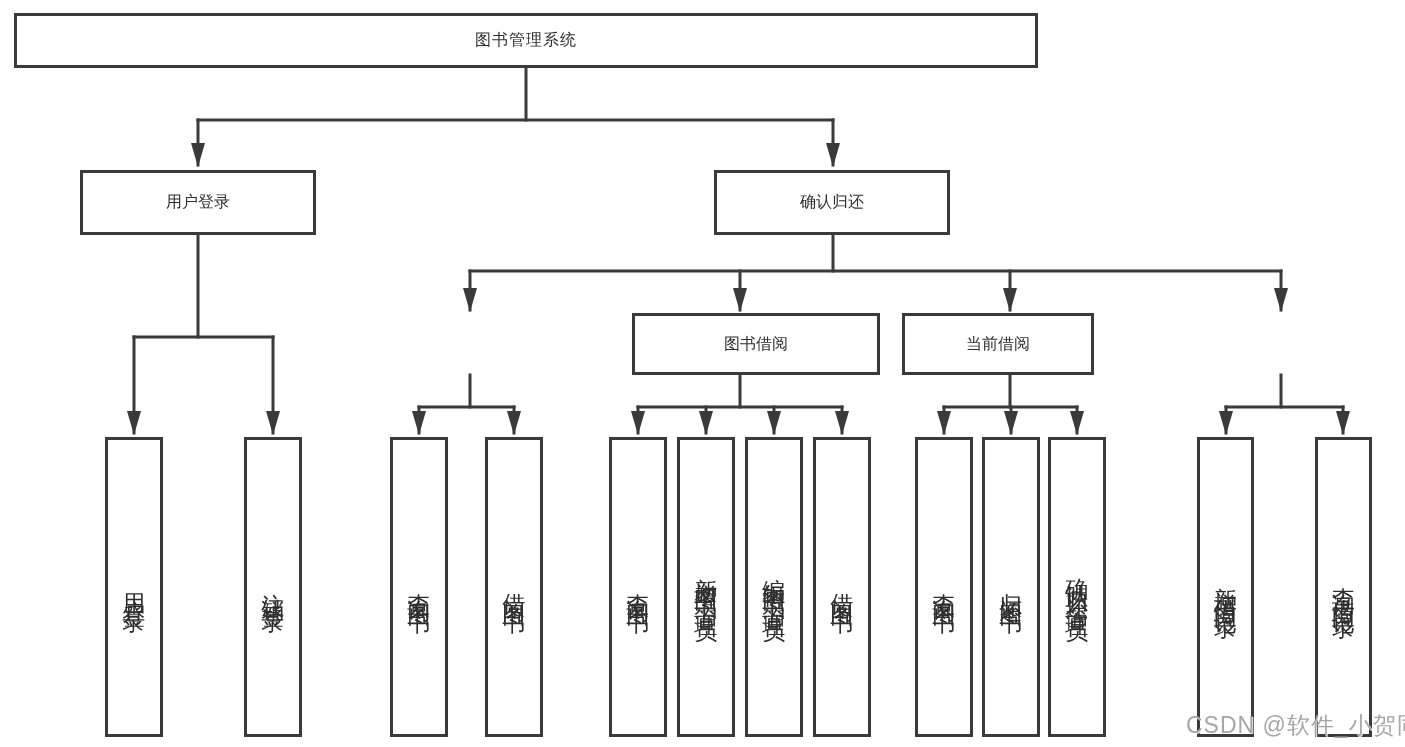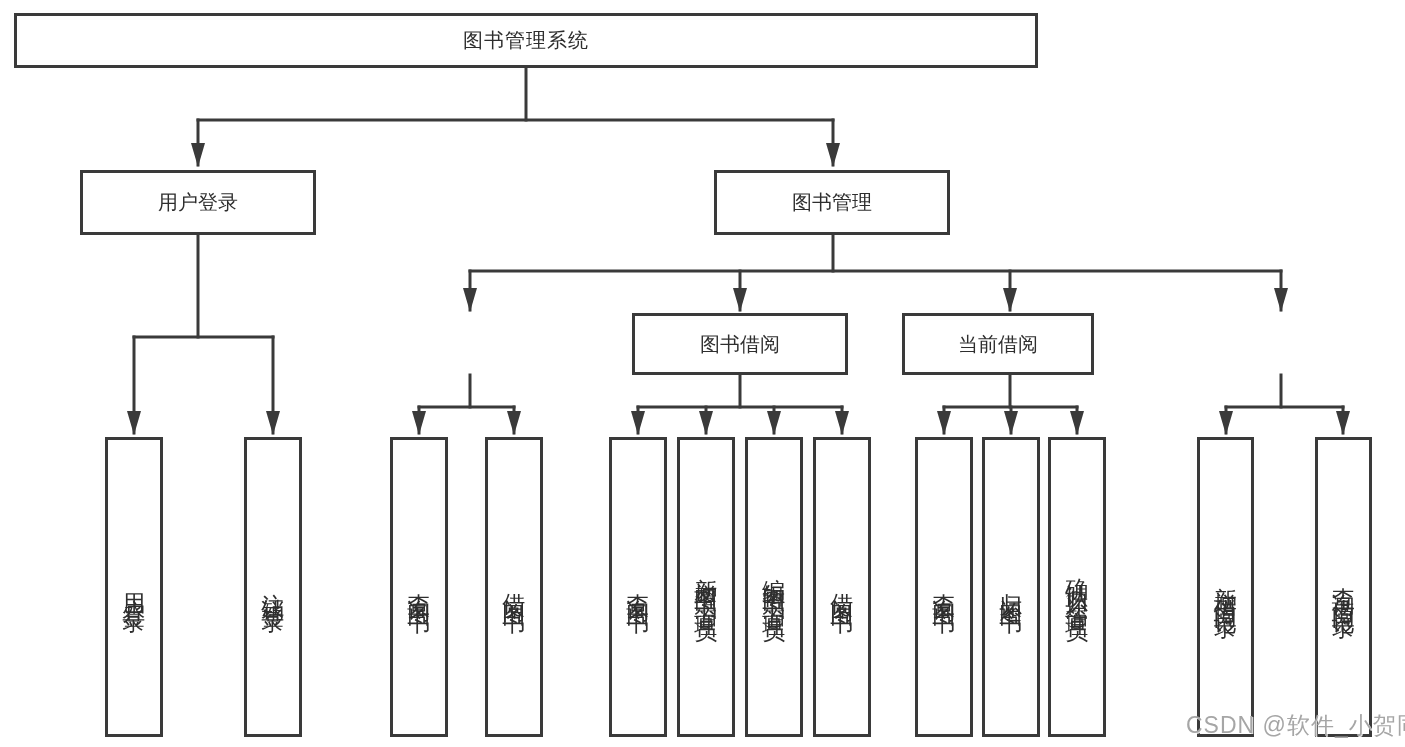--- a/index.html
+++ b/index.html
@@ -40,21 +40,21 @@
   }
   .box{
     position:absolute;
     box-sizing:border-box;
     border:3px solid var(--line);
     background:var(--box-bg);
     display:flex;
     align-items:center;
     justify-content:center;
     text-align:center;
-    font-size:20px;
+    font-size:16px;
     color:var(--text);
     z-index:2;
   }
   .box.root span{letter-spacing:1px;}
   .vbox{
     writing-mode:vertical-rl;
     text-orientation:mixed;
     font-size:23px;
     letter-spacing:6px;
     line-height:1.15;
@@ -126,24 +126,24 @@
   </svg>
 
   <div class="box root" style="left:14px;top:13px;width:1024px;height:55px">
     <span>图书管理系统</span>
   </div>
 
   <div class="box" style="left:80px;top:170px;width:236px;height:65px">
     <span>用户登录</span>
   </div>
   <div class="box" style="left:714px;top:170px;width:236px;height:65px">
-    <span>图书管理</span>
+    <span>确认归还</span>
   </div>
 
-  <div class="box" style="left:632px;top:313px;width:216px;height:62px">
+  <div class="box" style="left:632px;top:313px;width:248px;height:62px">
     <span>图书借阅</span>
   </div>
   <div class="box" style="left:902px;top:313px;width:192px;height:62px">
     <span>当前借阅</span>
   </div>
 
   <div class="box vbox" style="left:105px;top:437px;width:58px;height:300px">
     <span>用户登录</span>
   </div>
   <div class="box vbox" style="left:244px;top:437px;width:58px;height:300px">

